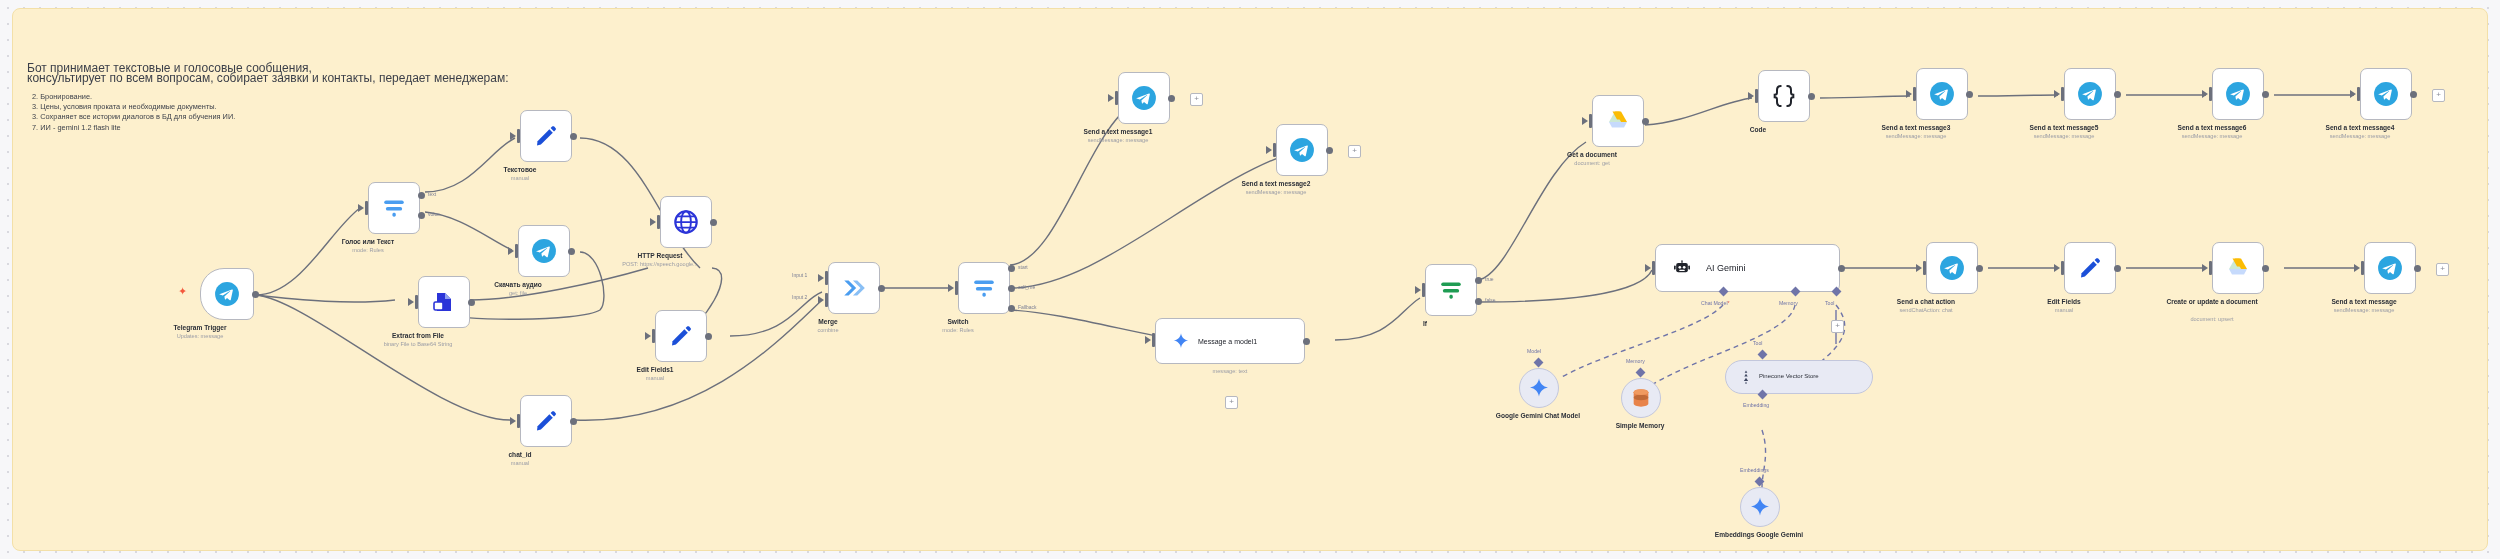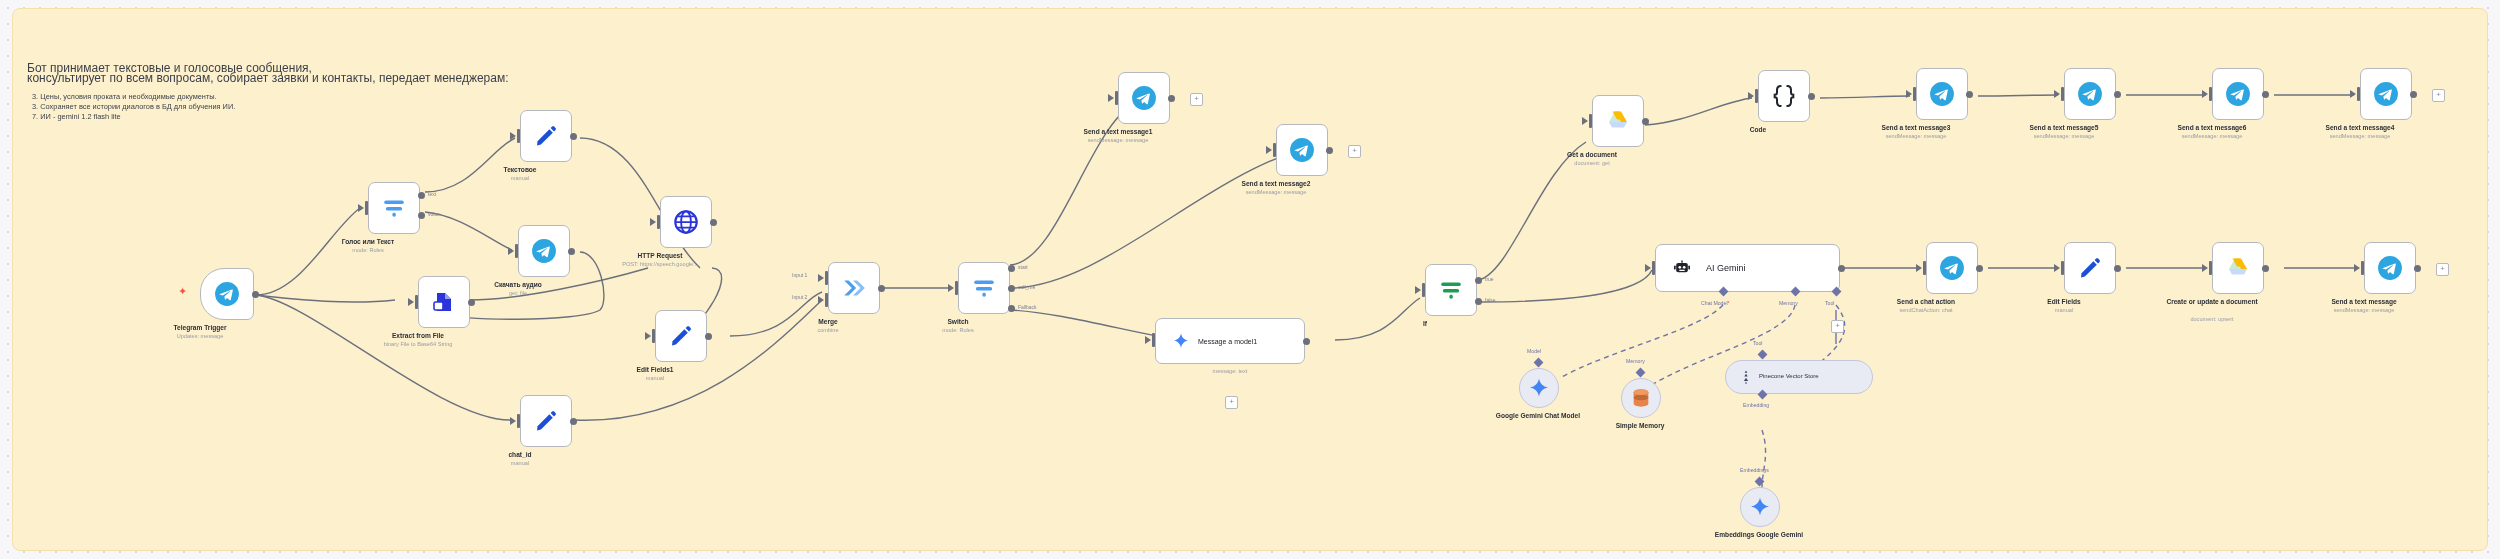--- a/index.html
+++ b/index.html
@@ -80,20 +80,21 @@
 </head>
 <body>
 
 <div id="canvas">
 
   <div class="note">
     <div class="note-body">
       <div class="note-p">Бот принимает текстовые и голосовые сообщения,</div>
       <div class="note-p">консультирует по всем вопросам, собирает заявки и контакты, передает менеджерам:</div>
       <ul class="note-list">
+        <li>2. Бронирование.</li>
         <li>3. Цены, условия проката и необходимые документы.</li>
         <li>3. Сохраняет все истории диалогов в БД для обучения ИИ.</li>
         <li>7. ИИ - gemini 1.2 flash lite</li>
       </ul>
     </div>
   </div>
 
   <svg class="wires" viewBox="0 0 2500 559">
     <g fill="none" stroke="#6c707c" stroke-width="1.4">
 

